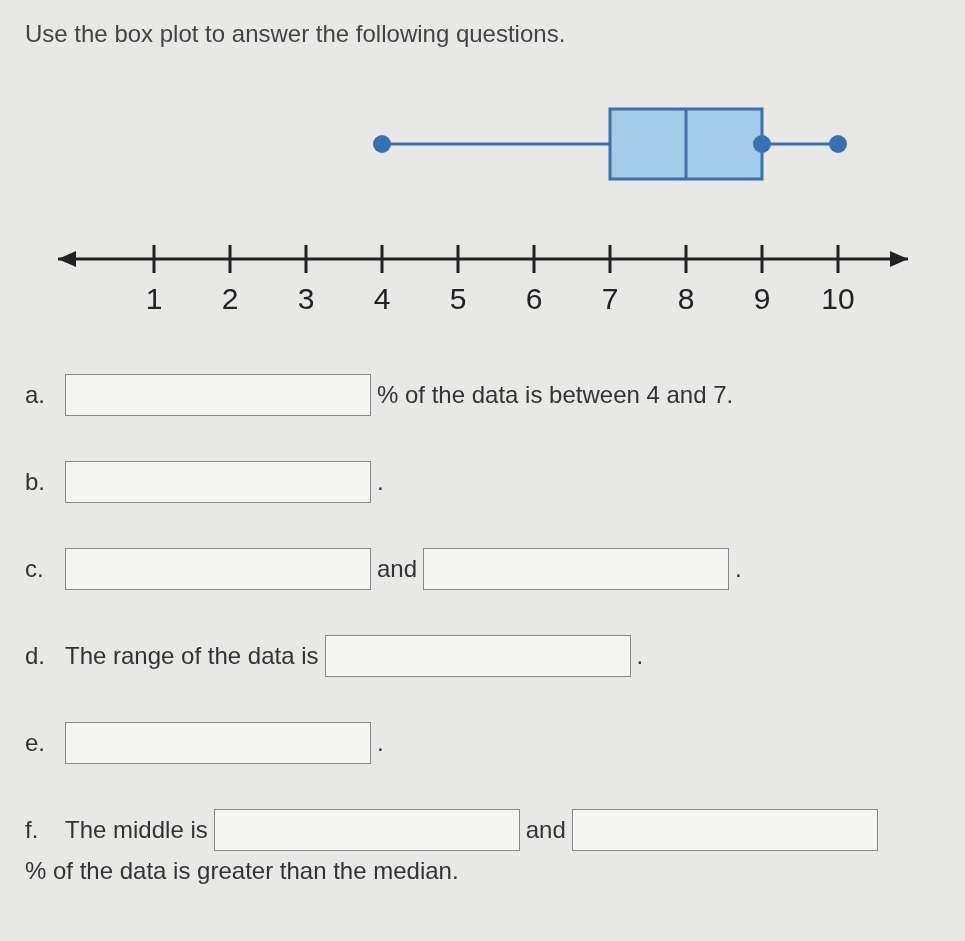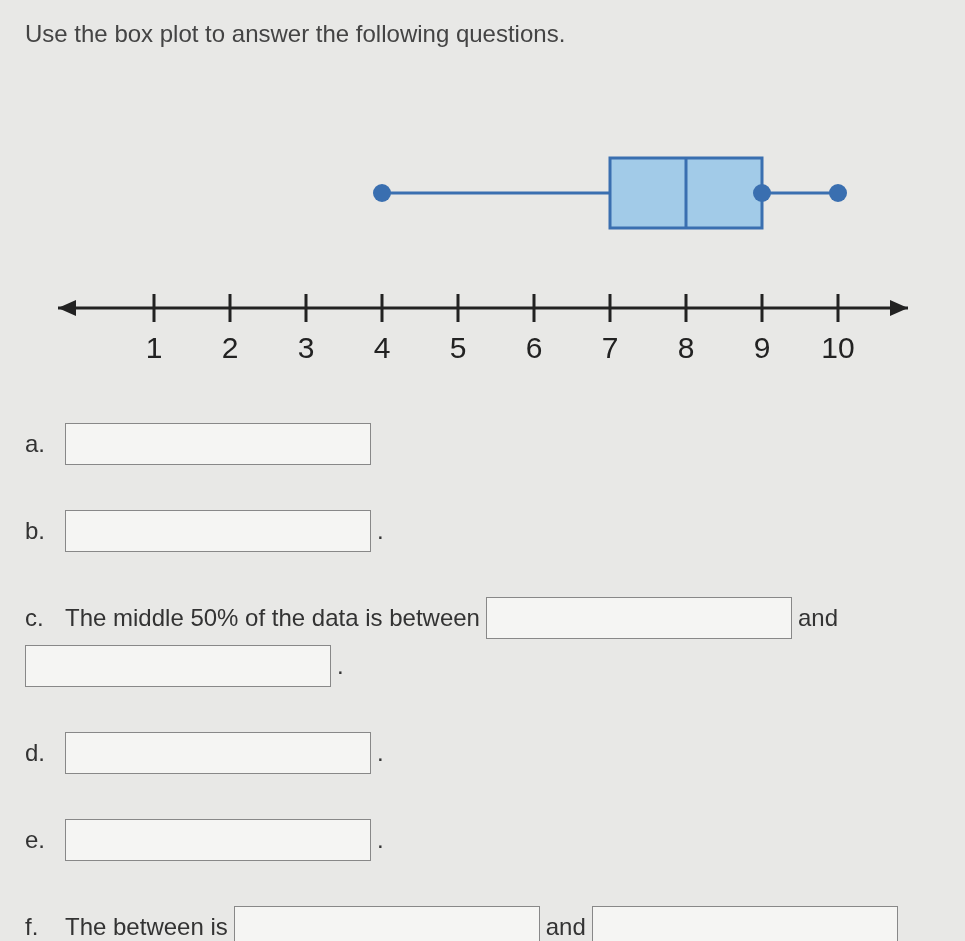--- a/index.html
+++ b/index.html
@@ -8,21 +8,21 @@
     padding: 20px 25px;
     width: 965px;
     font-family: Arial, Helvetica, sans-serif;
     background: #e8e8e6;
     color: #2a2a2a;
     font-size: 22px;
   }
   .prompt {
     font-size: 24px;
     color: #444;
-    margin-bottom: 70px;
+    margin-bottom: 21px;
   }
   .boxplot-area {
     width: 870px;
     height: 260px;
     margin: 0 auto 40px auto;
     position: relative;
   }
   .question-row {
     display: flex;
     align-items: center;
@@ -109,49 +109,50 @@
       <circle cx="714" cy="75" r="9" fill="#3a6fb0"></circle>
 
       <circle cx="790" cy="75" r="9" fill="#3a6fb0"></circle>
     </g>
   </svg>
 </div>
 
 <div class="question-row">
   <span class="q-label">a.</span>
   <input class="answer-box" style="">
+  <span>% of the data is between 4 and 7.</span>
 </div>
 
 <div class="question-row">
   <span class="q-label">b.</span>
   <input class="answer-box answer-box-narrow" style="">
   <span>.</span>
 </div>
 
 <div class="question-row">
   <span class="q-label">c.</span>
-  <span>The middle 50% of the data is between</span>
   <input class="answer-box" style="">
   <span>and</span>
   <input class="answer-box" style="">
   <span>.</span>
 </div>
 
 <div class="question-row">
   <span class="q-label">d.</span>
+  <span>The range of the data is</span>
   <input class="answer-box answer-box-narrow" style="">
   <span>.</span>
 </div>
 
 <div class="question-row">
   <span class="q-label">e.</span>
   <input class="answer-box answer-box-narrow" style="">
   <span>.</span>
 </div>
 
 <div class="question-row">
   <span class="q-label">f.</span>
-  <span>The between is</span>
+  <span>The middle is</span>
   <input class="answer-box answer-box-narrow" style="">
   <span>and</span>
   <input class="answer-box answer-box-narrow" style="">
   <span>% of the data is greater than the median.</span>
 </div>
 
 </body></html>

